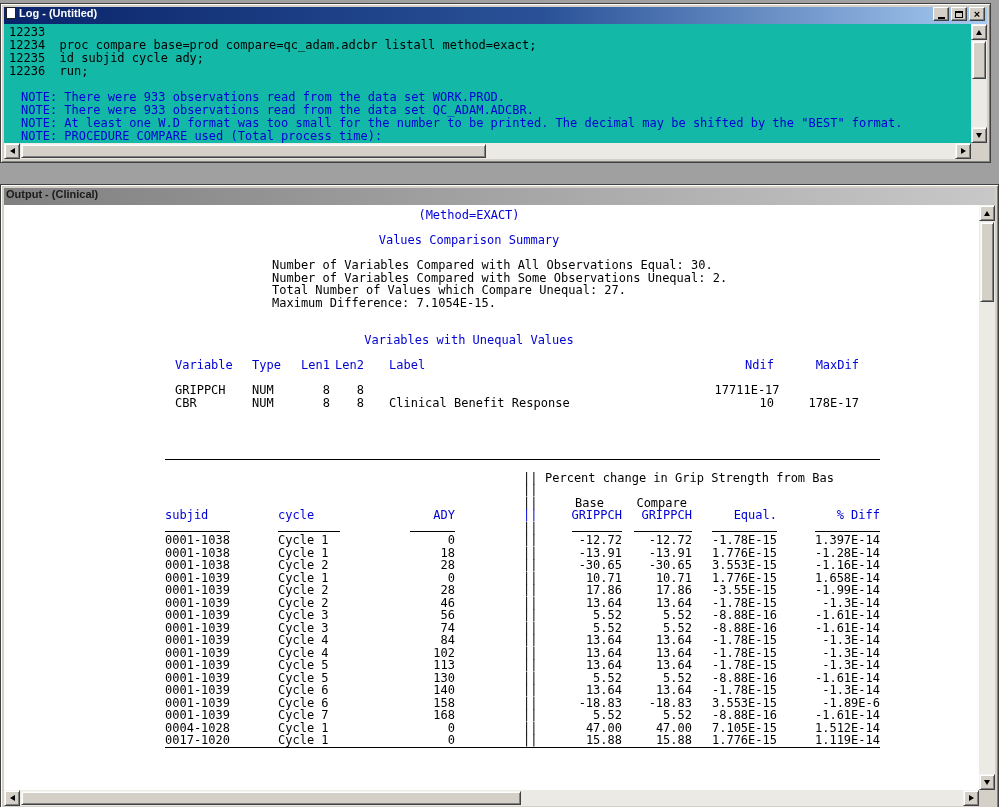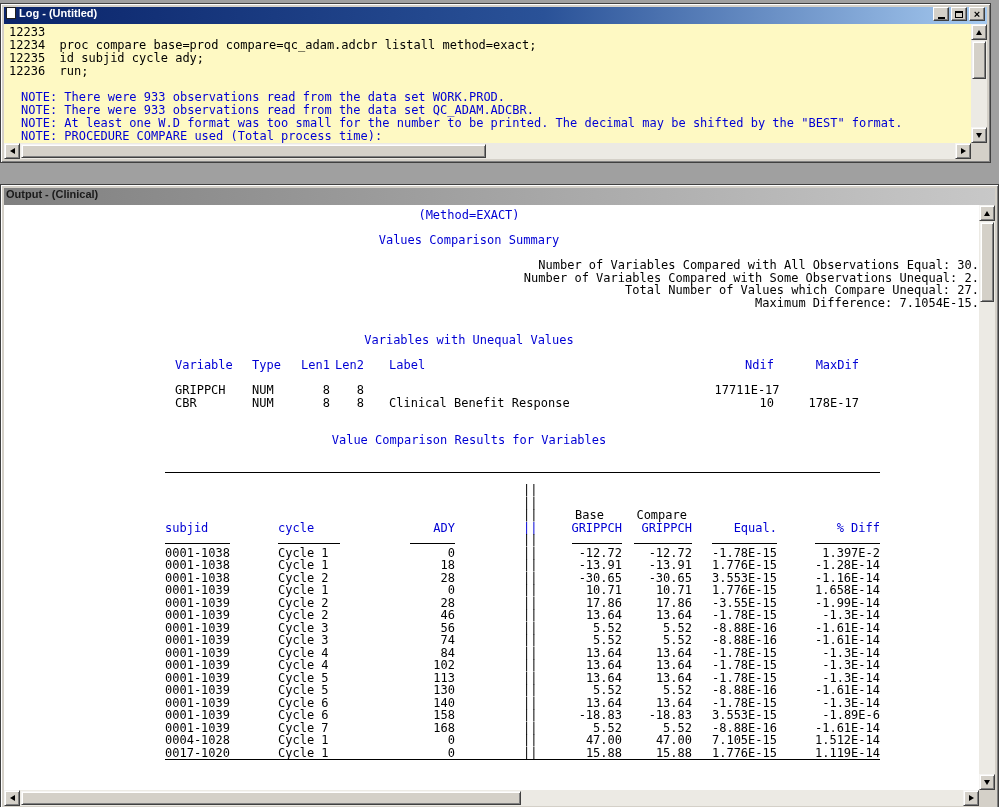--- a/index.html
+++ b/index.html
@@ -72,21 +72,21 @@
   .tri-right { border-top: 3px solid transparent; border-bottom: 3px solid transparent; border-left: 5px solid #000; }
 
   
   #log-window {
     left: 0; top: 3px; width: 991px; height: 160px;
     display: grid;
     grid-template-rows: 17px 1fr 16px;
     grid-template-columns: 1fr 16px;
   }
   #log-titlebar { grid-area: 1 / 1 / 2 / 3; }
-  #log-content  { grid-area: 2 / 1 / 3 / 2; background: #fef9c3; overflow: hidden; padding: 2px 0 0 5px; }
+  #log-content  { grid-area: 2 / 1 / 3 / 2; background: #14b8a6; overflow: hidden; padding: 2px 0 0 5px; }
   #log-vscroll  { grid-area: 2 / 2 / 3 / 3; }
   #log-hscroll  { grid-area: 3 / 1 / 4 / 2; }
   #log-corner   { grid-area: 3 / 2 / 4 / 3; }
   .log-line { height: 13px; line-height: 13px; font-size: 12px; white-space: pre; color: #000; }
   .log-line.note { color: #0000d4; padding-left: 12px; }
 
   
   #output-window {
     left: 0; top: 184px; width: 999px; height: 626px;
     display: grid;
@@ -95,21 +95,21 @@
   }
   #output-titlebar { grid-area: 1 / 1 / 2 / 3; }
   #output-content  { grid-area: 2 / 1 / 3 / 2; background: #fff; overflow: hidden; padding: 4px 0 0 6px; color: #000; }
   #out-vscroll     { grid-area: 2 / 2 / 3 / 3; }
   #out-hscroll     { grid-area: 3 / 1 / 4 / 2; }
   #out-corner      { grid-area: 3 / 2 / 4 / 3; }
 
   .oline { height: 12.5px; line-height: 12.5px; font-size: 12px; white-space: pre; }
   .blue { color: #0000d4; }
   .center { width: 918px; text-align: center; }
-  .sumline { margin-left: 262px; text-align: right; }
+  .sumline { margin-left: 262px; }
 
   
   .u-row {
     display: grid;
     grid-template-columns: 77px 44px 34px 34px 365px 45px 85px;
     margin-left: 165px;
   }
   .u-row .right { text-align: right; }
   .u-row .label { padding-left: 25px; }
 
@@ -219,29 +219,29 @@
       <span class="right">MaxDif</span>
     </div>
     <div class="oline"></div>
     <div id="unequal-rows">
         <div class="oline u-row"><span>GRIPPCH</span><span>NUM</span><span class="right">8</span><span class="right">8</span><span class="right">17</span><span class="right">711E-17</span></div>
         <div class="oline u-row"><span>CBR</span><span>NUM</span><span class="right">8</span><span class="right">8</span><span class="label">Clinical Benefit Response</span><span class="right">10</span><span class="right">178E-17</span></div>
       </div>
 
     <div class="oline"></div>
     <div class="oline"></div>
-    <div class="oline center blue">Value Comparison Results for Variables</div>
     <div class="oline"></div>
     <div class="oline"></div>
 
     <div class="hrule"></div>
 
     <div class="oline r-row">
       <span></span><span></span><span class="c-ady"></span>
       <span class="c-sep">||</span>
+      <span class="r-span">Percent change in Grip Strength from Bas</span>
     </div>
     <div class="oline r-row">
       <span></span><span></span><span class="c-ady"></span>
       <span class="c-sep">||</span>
     </div>
     <div class="oline r-row">
       <span></span><span></span><span class="c-ady"></span>
       <span class="c-sep">||</span>
       <span class="c-num base-lbl">Base</span>
       <span class="c-num cmp-lbl">Compare</span>
@@ -262,21 +262,21 @@
       <span><i class="us" style="width:62px"></i></span>
       <span class="c-ady"><i class="us" style="width:45px"></i></span>
       <span class="c-sep">||</span>
       <span class="c-num"><i class="us" style="width:50px"></i></span>
       <span class="c-num"><i class="us" style="width:58px"></i></span>
       <span class="c-num"><i class="us" style="width:65px"></i></span>
       <span class="c-num"><i class="us" style="width:65px"></i></span>
     </div>
 
     <div id="results-rows">
-        <div class="oline r-row"><span>0001-1038</span><span>Cycle 1</span><span class="c-ady">0</span><span class="c-sep">||</span><span class="c-num">-12.72</span><span class="c-num">-12.72</span><span class="c-num">-1.78E-15</span><span class="c-num">1.397E-2</span></div>
+        <div class="oline r-row"><span>0001-1038</span><span>Cycle 1</span><span class="c-ady">0</span><span class="c-sep">||</span><span class="c-num">-12.72</span><span class="c-num">-12.72</span><span class="c-num">-1.78E-15</span><span class="c-num">1.397E-14</span></div>
         <div class="oline r-row"><span>0001-1038</span><span>Cycle 1</span><span class="c-ady">18</span><span class="c-sep">||</span><span class="c-num">-13.91</span><span class="c-num">-13.91</span><span class="c-num">1.776E-15</span><span class="c-num">-1.28E-14</span></div>
         <div class="oline r-row"><span>0001-1038</span><span>Cycle 2</span><span class="c-ady">28</span><span class="c-sep">||</span><span class="c-num">-30.65</span><span class="c-num">-30.65</span><span class="c-num">3.553E-15</span><span class="c-num">-1.16E-14</span></div>
         <div class="oline r-row"><span>0001-1039</span><span>Cycle 1</span><span class="c-ady">0</span><span class="c-sep">||</span><span class="c-num">10.71</span><span class="c-num">10.71</span><span class="c-num">1.776E-15</span><span class="c-num">1.658E-14</span></div>
         <div class="oline r-row"><span>0001-1039</span><span>Cycle 2</span><span class="c-ady">28</span><span class="c-sep">||</span><span class="c-num">17.86</span><span class="c-num">17.86</span><span class="c-num">-3.55E-15</span><span class="c-num">-1.99E-14</span></div>
         <div class="oline r-row"><span>0001-1039</span><span>Cycle 2</span><span class="c-ady">46</span><span class="c-sep">||</span><span class="c-num">13.64</span><span class="c-num">13.64</span><span class="c-num">-1.78E-15</span><span class="c-num">-1.3E-14</span></div>
         <div class="oline r-row"><span>0001-1039</span><span>Cycle 3</span><span class="c-ady">56</span><span class="c-sep">||</span><span class="c-num">5.52</span><span class="c-num">5.52</span><span class="c-num">-8.88E-16</span><span class="c-num">-1.61E-14</span></div>
         <div class="oline r-row"><span>0001-1039</span><span>Cycle 3</span><span class="c-ady">74</span><span class="c-sep">||</span><span class="c-num">5.52</span><span class="c-num">5.52</span><span class="c-num">-8.88E-16</span><span class="c-num">-1.61E-14</span></div>
         <div class="oline r-row"><span>0001-1039</span><span>Cycle 4</span><span class="c-ady">84</span><span class="c-sep">||</span><span class="c-num">13.64</span><span class="c-num">13.64</span><span class="c-num">-1.78E-15</span><span class="c-num">-1.3E-14</span></div>
         <div class="oline r-row"><span>0001-1039</span><span>Cycle 4</span><span class="c-ady">102</span><span class="c-sep">||</span><span class="c-num">13.64</span><span class="c-num">13.64</span><span class="c-num">-1.78E-15</span><span class="c-num">-1.3E-14</span></div>
         <div class="oline r-row"><span>0001-1039</span><span>Cycle 5</span><span class="c-ady">113</span><span class="c-sep">||</span><span class="c-num">13.64</span><span class="c-num">13.64</span><span class="c-num">-1.78E-15</span><span class="c-num">-1.3E-14</span></div>

